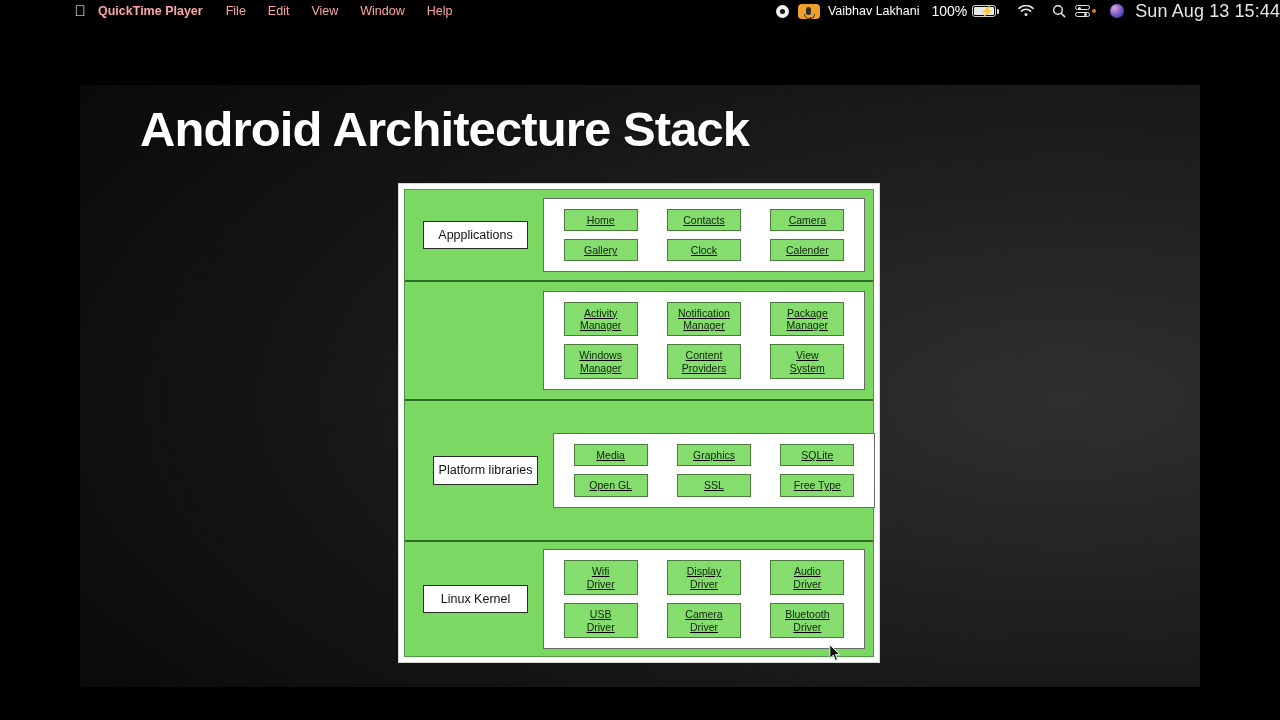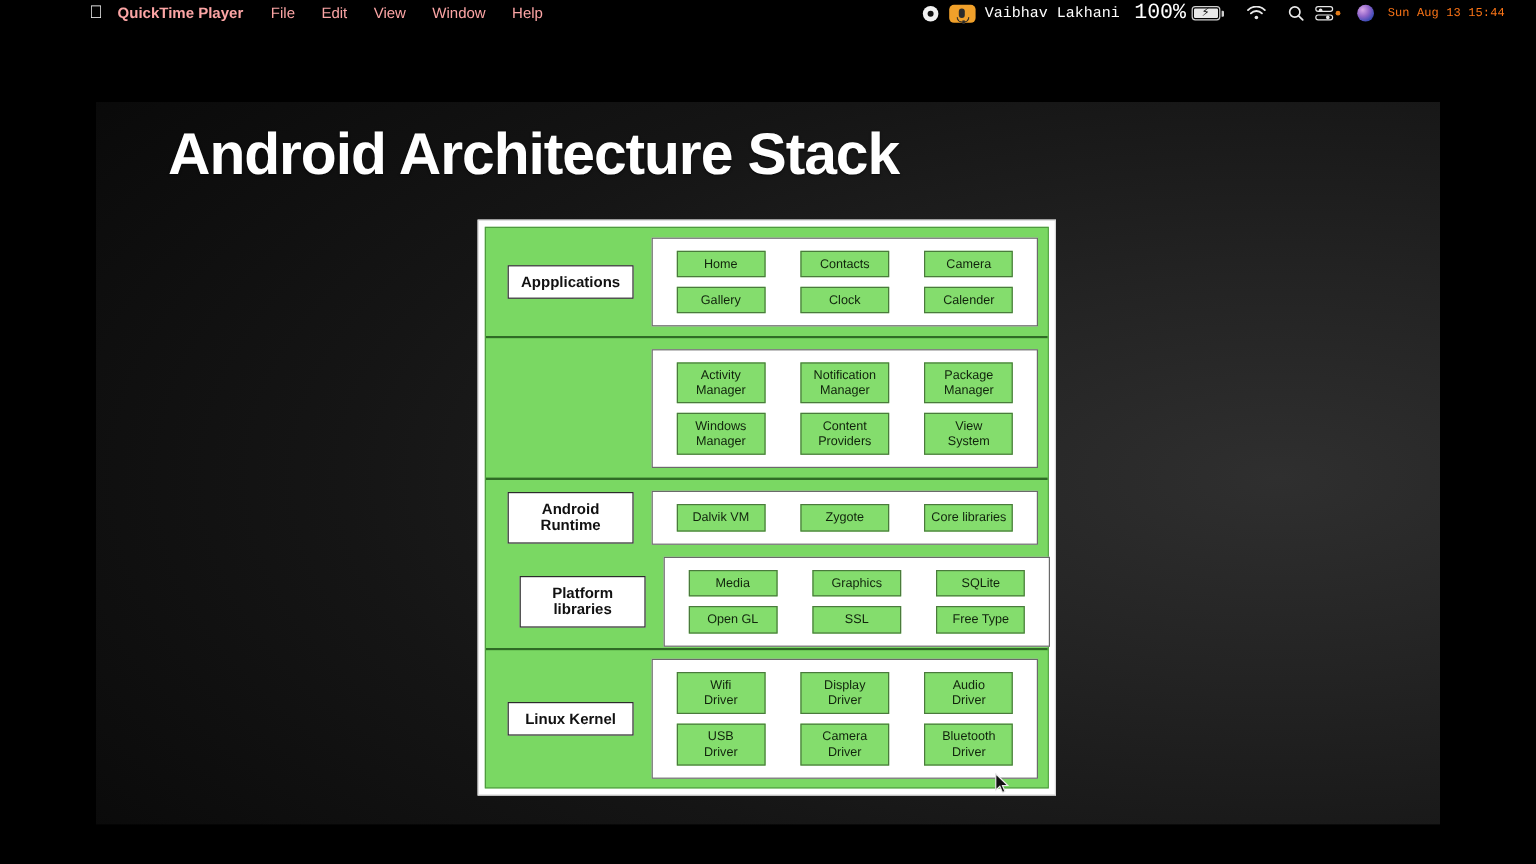--- a/index.html
+++ b/index.html
@@ -11,56 +11,56 @@
     position:absolute; left:0; top:0; width:1280px; height:22px;
     background:#000; color:#fff; display:flex; align-items:center;
     font-size:12.5px; z-index:50;
   }
   #menubar-left{ display:flex; align-items:center; height:22px; padding-left:72px; gap:0; }
   .menu-item{ padding:0 11px; height:22px; line-height:22px; white-space:nowrap; color:#fca5a5; }
   .menu-item.bold{ font-weight:bold; padding:0 12px 0 10px; }
   .apple-logo{ width:16px; height:22px; display:flex; align-items:center; justify-content:center;
     font-size:15px; line-height:1; padding-bottom:2px; }
 
-  #menubar-right{ margin-left:auto; display:flex; align-items:center; height:22px; padding-right:26px; gap:0;font-family:Liberation Mono, monospace; }
+  #menubar-right{ margin-left:auto; display:flex; align-items:center; height:22px; padding-right:0; gap:0; }
   .tray{ height:22px; display:flex; align-items:center; justify-content:center; }
 
   .rec-dot{ width:13px; height:13px; border-radius:50%; background:#f2f2f2; position:relative; margin:0 9px 0 0;}
   .rec-dot::after{ content:""; position:absolute; left:4px; top:4px; width:5px; height:5px;
      border-radius:50%; background:#111; }
 
   .mic-badge{ width:22px; height:15px; border-radius:4px; background:#f0a02a;
      display:flex; align-items:center; justify-content:center; margin-right:8px; }
   .mic-glyph{ width:5px; height:8px; background:#2b2b2b; border-radius:2.5px; position:relative; }
   .mic-glyph::after{ content:""; position:absolute; left:-2px; top:7px; width:9px; height:4px;
      border:1.4px solid #2b2b2b; border-top:none; border-radius:0 0 5px 5px; }
   .mic-glyph::before{ content:""; position:absolute; left:3.2px; top:10px; width:1.4px; height:3px; background:#2b2b2b; }
 
   .user-name{ font-size:12.5px; color:#fff; margin-right:12px; white-space:nowrap; }
-  .batt-pct{ font-size:18px; color:#fff; margin-right:5px; }
+  .batt-pct{ font-size:14px; color:#fff; margin-right:5px; }
   .batt{ width:24px; height:12px; border:1.4px solid #cfcfcf; border-radius:3px; position:relative; margin-right:13px; }
   .batt::after{ content:""; position:absolute; right:-4px; top:3px; width:2px; height:5px;
     background:#cfcfcf; border-radius:0 1px 1px 0; }
   .batt-fill{ position:absolute; left:1px; top:1px; bottom:1px; width:20px; background:#e8e8e8; border-radius:1px; }
   .bolt{ position:absolute; left:7px; top:-1px; font-size:11px; color:#111; line-height:13px; font-weight:bold; }
 
   .icon-btn{ margin:0 9px; display:flex; align-items:center; }
 
   .ctrl-center{ width:15px; height:12px; position:relative; }
   .ctrl-center .rail{ position:absolute; left:0; width:15px; height:5px; border:1.3px solid #e6e6e6; border-radius:3px; }
   .ctrl-center .rail.t{ top:0; } .ctrl-center .rail.b{ top:6.5px; }
   .ctrl-center .knob{ position:absolute; width:3px; height:3px; background:#e6e6e6; border-radius:50%; }
   .ctrl-center .knob.t{ top:1.7px; left:2.5px; } .ctrl-center .knob.b{ top:8.2px; left:8.5px; }
   .orange-dot{ width:4px; height:4px; border-radius:50%; background:#e07b1a; margin-left:2px; margin-right:5px; align-self:center; }
 
   .siri{ width:14px; height:14px; border-radius:50%;
     background:radial-gradient(circle at 32% 30%, #d9a7e8 0%, #8e63c9 42%, #3a4bb5 75%, #16205e 100%);
     margin:0 9px; }
 
-  .clock{ font-size:10px; color:#f97316; white-space:nowrap; letter-spacing:0.1px; margin-left:2px; }
+  .clock{ font-size:18px; color:#e5e5e5; white-space:nowrap; letter-spacing:0.1px; margin-left:2px; }
 
   
   #slide{
     position:absolute; left:80px; top:85px; width:1120px; height:602px;
     background:
       radial-gradient(120% 100% at 88% 52%, #2f2f2f 0%, #232323 28%, #151515 58%, #060606 100%);
     overflow:hidden;
   }
 
   #slide-title{
@@ -79,30 +79,31 @@
   #diagram-inner{ width:100%; height:100%; background:#6fd15a; border:1px solid #4f9a3f;
      display:flex; flex-direction:column; }
 
   .layer{ position:relative; background:#7ad863; border-bottom:2px solid #2f6b25;
      display:flex; align-items:center; }
   .layer:last-child{ border-bottom:none; }
 
   .layer-label{
     position:absolute; left:18px;
     background:#ffffff; border:1.5px solid #2b2b2b;
-    font-size:12.5px; font-weight:bold; color:#111;
+    font-size:12.5px; font-weight:normal; color:#111;
     text-align:center; line-height:1.15;
     padding:6px 4px; width:105px;
   }
 
   .slot-wrap{ position:absolute; left:138px; right:8px; }
   .slot{
     background:#ffffff; border:1px solid #6a6a6a; padding:10px 8px;
     display:grid; grid-template-columns:repeat(3, 1fr); gap:8px 6px;
     justify-items:center;
+    text-decoration:underline;
   }
   .chip{
     background:#84dd6d; border:1.2px solid #4a7a3c;
     font-size:10.5px; color:#10230c; text-align:center; line-height:1.18;
     padding:4px 2px; width:74px; min-height:20px;
     display:flex; align-items:center; justify-content:center;
     font-family:"Liberation Sans", sans-serif;
   }
   .chip.two-line{ min-height:28px; }
 
@@ -225,30 +226,20 @@
             </div>
             <div class="chip two-line">
               <span><span>View</span><br><span>System</span></span>
             </div>
           </div>
         </div>
       </div>
 
       <div class="layer mid">
 
-        <div class="mid-row">
-          <div class="layer-label">Android Runtime</div>
-          <div class="slot-wrap">
-            <div class="slot">
-              <div class="chip">Dalvik VM</div>
-              <div class="chip">Zygote</div>
-              <div class="chip">Core libraries</div>
-            </div>
-          </div>
-        </div>
 
         <div class="mid-row second">
           <div class="layer-label">Platform libraries</div>
           <div class="slot-wrap">
             <div class="slot">
               <div class="chip">Media</div>
               <div class="chip">Graphics</div>
               <div class="chip">SQLite</div>
               <div class="chip">Open GL</div>
               <div class="chip">SSL</div>

